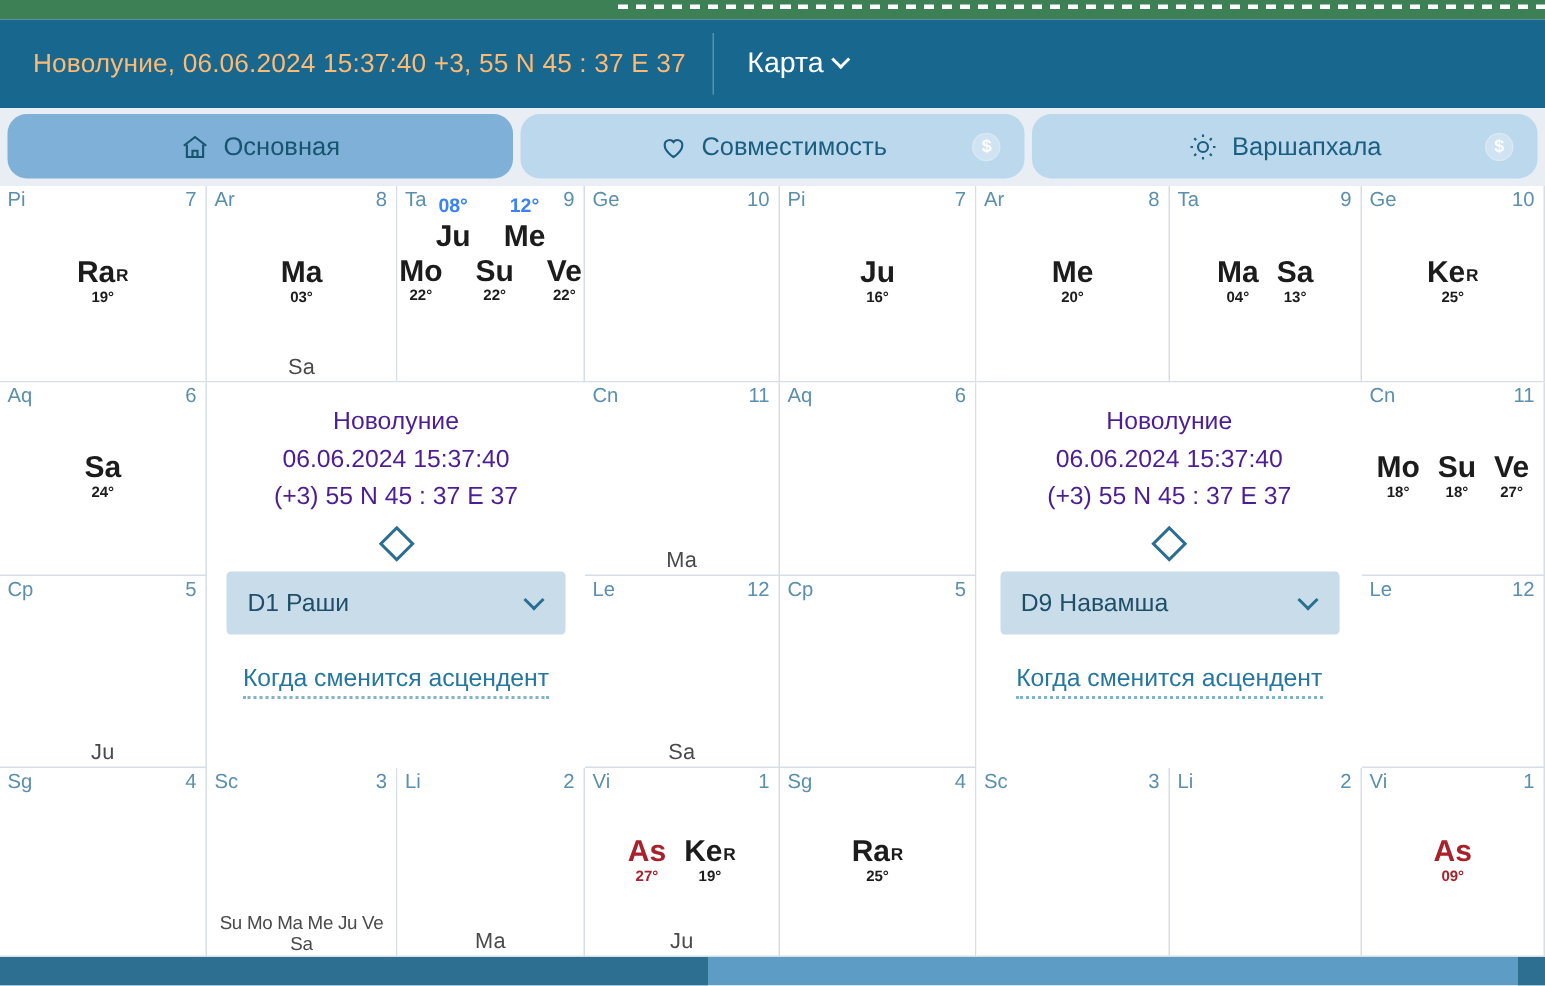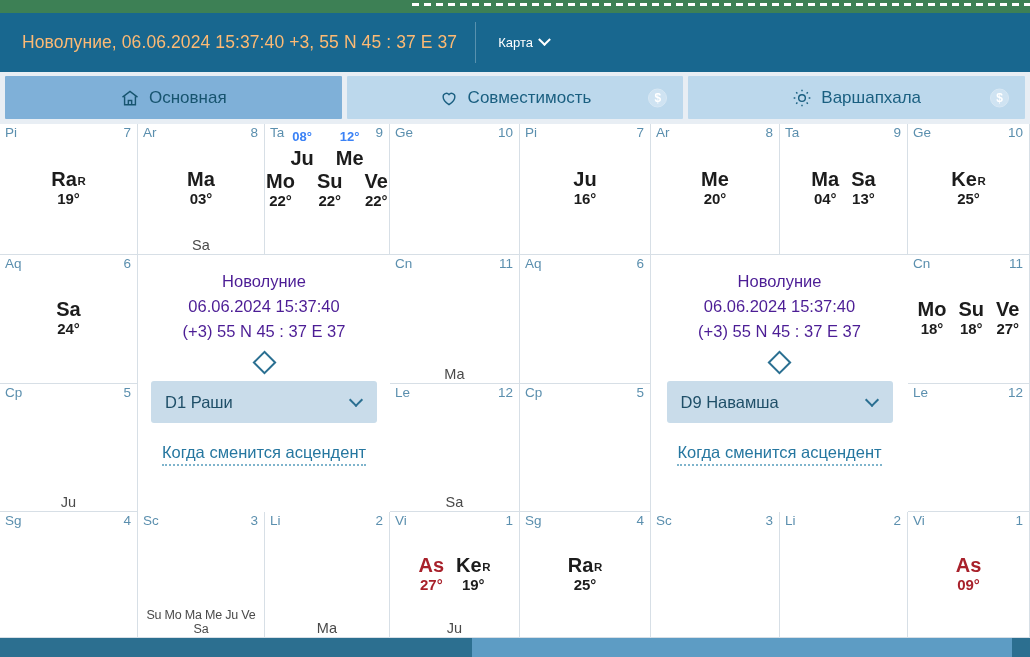--- a/index.html
+++ b/index.html
@@ -31,21 +31,21 @@
   .hdr-title {
     display: flex; align-items: center;
     padding: 0 18px 0 22px;
     color: #fdba74; font-size: 17.5px; letter-spacing: .1px;
     white-space: nowrap;
   }
   .hdr-divider { width: 1px; background: rgba(255,255,255,.28); margin: 9px 0; }
   .hdr-menu {
     display: flex; align-items: center; gap: 7px;
     padding: 0 22px;
-    color: #ffffff; font-size: 13px; white-space: nowrap;
+    color: #ffffff; font-size: 19px; white-space: nowrap;
     cursor: pointer;
   }
   .chev-down {
     display: inline-block; width: 9px; height: 9px;
     border-right: 2px solid #ffffff; border-bottom: 2px solid #ffffff;
     transform: rotate(45deg) translate(-2px,-2px);
   }
 
   
   .tabbar {
@@ -56,21 +56,21 @@
     gap: 5px;
   }
   .tab {
     flex: 1 1 0;
     display: flex; align-items: center; justify-content: center;
     position: relative;
     background: #bcd8ec;
     color: #1a5f80;
     font-size: 17px;
     cursor: pointer;
-    border-radius: 1px;
+    border-radius: 13px;
   }
   .tab.active { background: #7fb0d8; color: #17546f; }
   .tab .tab-label { display: flex; align-items: center; gap: 9px; white-space: nowrap; }
   .tab .tab-icon { display: inline-flex; align-items: center; justify-content: center; width: 20px; height: 20px; }
   .pay-badge {
     position: absolute; right: 16px; top: 50%; transform: translateY(-50%);
     width: 19px; height: 19px; border-radius: 50%;
     background: #cfe3f2;
     display: flex; align-items: center; justify-content: center;
     color: #ffffff; font-size: 12px; font-weight: bold;
@@ -122,21 +122,21 @@
   .prow { display: flex; justify-content: center; align-items: flex-start; gap: 10px; }
   .prow + .prow { margin-top: 2px; }
 
   .planet { display: flex; flex-direction: column; align-items: center; line-height: 1.05; }
   .planet + .planet { margin-left: 12px; }
   .p-name {
     font-size: 20px; font-weight: bold; color: #1c1c1c;
     display: inline-flex; align-items: flex-start;
   }
   .p-name .retro { font-size: 11.5px; font-weight: bold; margin-left: .5px; margin-top: 6px; }
-  .p-deg { font-size: 15px; font-weight: bold; color: #1c1c1c; margin-top: 1px; }
+  .p-deg { font-size: 10px; font-weight: bold; color: #1c1c1c; margin-top: 1px; }
   .p-degtop { font-size: 13px; font-weight: bold; color: #3b82f6; margin-bottom: 4px; }
   .planet.asc .p-name, .planet.asc .p-deg { color: #a8212b; }
 
   
   .center-panel {
     position: absolute;
     display: flex; flex-direction: column; align-items: center;
     background: #ffffff;
     padding-top: 14px;
     z-index: 3;

